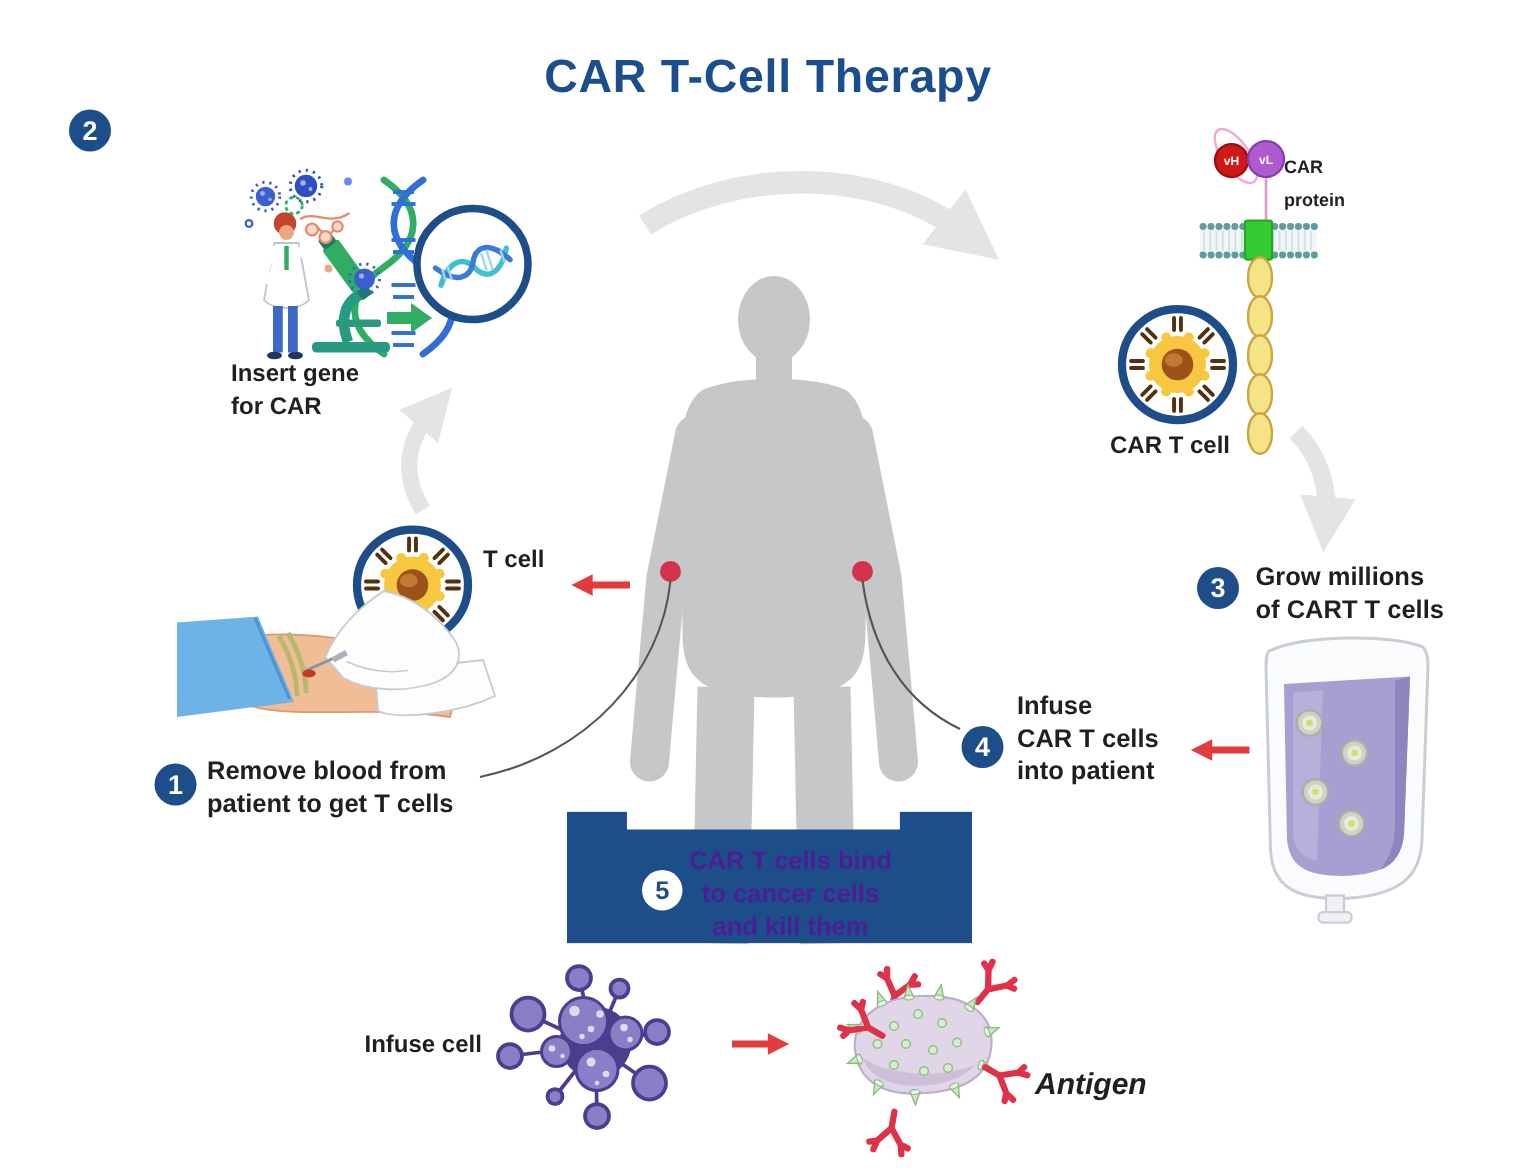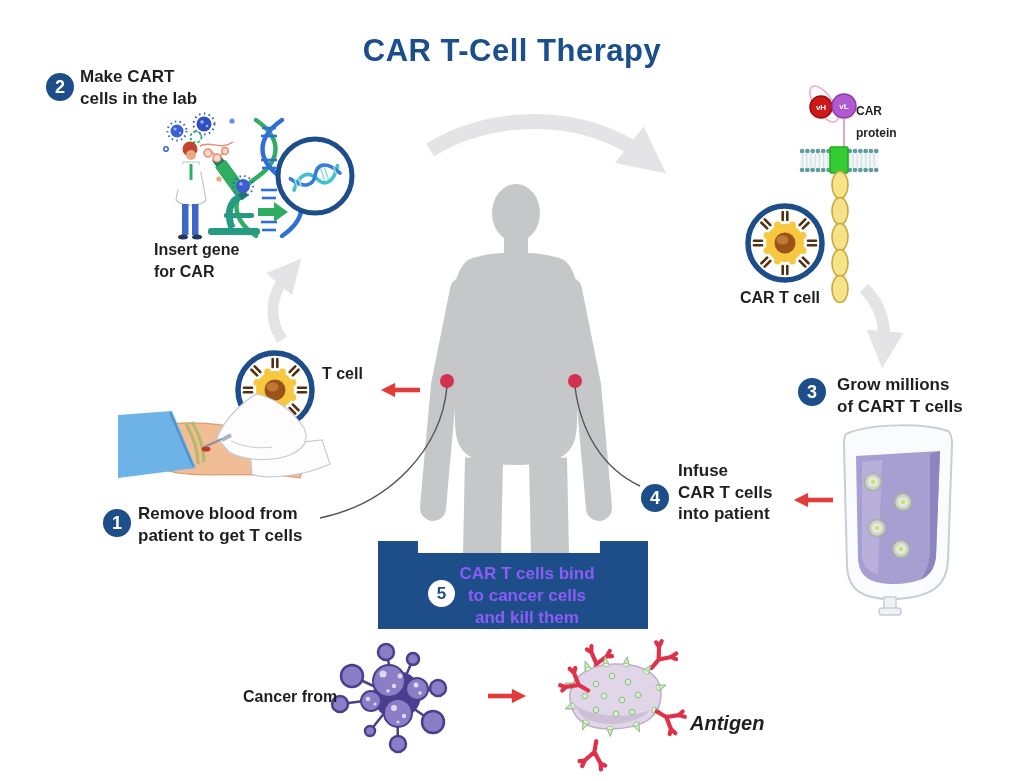--- a/index.html
+++ b/index.html
@@ -10,21 +10,21 @@
          font-size:31px;font-weight:bold;color:#1a4e8c;letter-spacing:.5px;}
   .badge{position:absolute;width:28px;height:28px;border-radius:50%;background:#1d4e89;
          color:#fff;font-size:18px;font-weight:bold;display:flex;align-items:center;
          justify-content:center;line-height:1;}
   .badge.inverse{width:27px;height:27px;background:#ffffff;color:#1d4e89;font-size:17px;}
   .lbl{position:absolute;color:#1f1f1f;font-size:17px;font-weight:700;line-height:21.5px;
        white-space:pre-line;}
   .lbl.center{text-align:left;}
   .banner{position:absolute;left:378px;top:541px;width:270px;height:88px;background:#1d4e89;
           clip-path:polygon(0% 0%,14.8% 0%,14.8% 13.6%,82.2% 13.6%,82.2% 0%,100% 0%,100% 100%,0% 100%);}
-  .banner-text{position:absolute;left:452px;top:563px;width:150px;text-align:center;color:#8b5cf6;
+  .banner-text{position:absolute;left:452px;top:563px;width:150px;text-align:center;color:#4c1d95;
           font-size:17px;font-weight:700;line-height:22px;white-space:pre-line;}
 </style>
 </head>
 <body>
 
 <div class="canvas">
 
 <svg class="art" viewBox="0 0 1024 781">
   <defs>
     <marker id="ghead" viewBox="0 0 10 10" refX="4" refY="5" markerWidth="3.1" markerHeight="3.1" orient="auto">
@@ -321,32 +321,30 @@
 and kill them</div>
 
 <div class="title">CAR T-Cell Therapy</div>
 
 <div class="badge" style="left:46px;top:73px;">2</div>
 <div class="badge" style="left:103px;top:509px;">1</div>
 <div class="badge" style="left:798px;top:378px;">3</div>
 <div class="badge" style="left:641px;top:484px;">4</div>
 <div class="badge inverse" style="left:428px;top:580px;">5</div>
 
-<div class="lbl" style="left:80px;top:66px;">Make CART
-cells in the lab</div>
 <div class="lbl" style="left:138px;top:503px;">Remove blood from
 patient to get T cells</div>
 <div class="lbl" style="left:678px;top:460px;">Infuse
 CAR T cells
 into patient</div>
 <div class="lbl" style="left:837px;top:374px;">Grow millions
 of CART T cells</div>
 
 <div class="lbl center" style="left:154px;top:239px;width:130px;font-size:16px;">Insert gene
 for CAR</div>
 <div class="lbl" style="left:856px;top:101px;font-size:12px;font-weight:700;">CAR
 protein</div>
 <div class="lbl center" style="left:740px;top:287px;width:90px;font-size:16px;">CAR T cell</div>
 <div class="lbl" style="left:322px;top:363px;font-size:16px;">T cell</div>
-<div class="lbl" style="left:243px;top:686px;font-size:16px;">Cancer from</div>
+<div class="lbl" style="left:243px;top:686px;font-size:16px;">Infuse cell</div>
 <div class="lbl" style="left:690px;top:713px;font-size:20px;font-style:italic;">Antigen</div>
 
 </div>
 
 </body></html>

